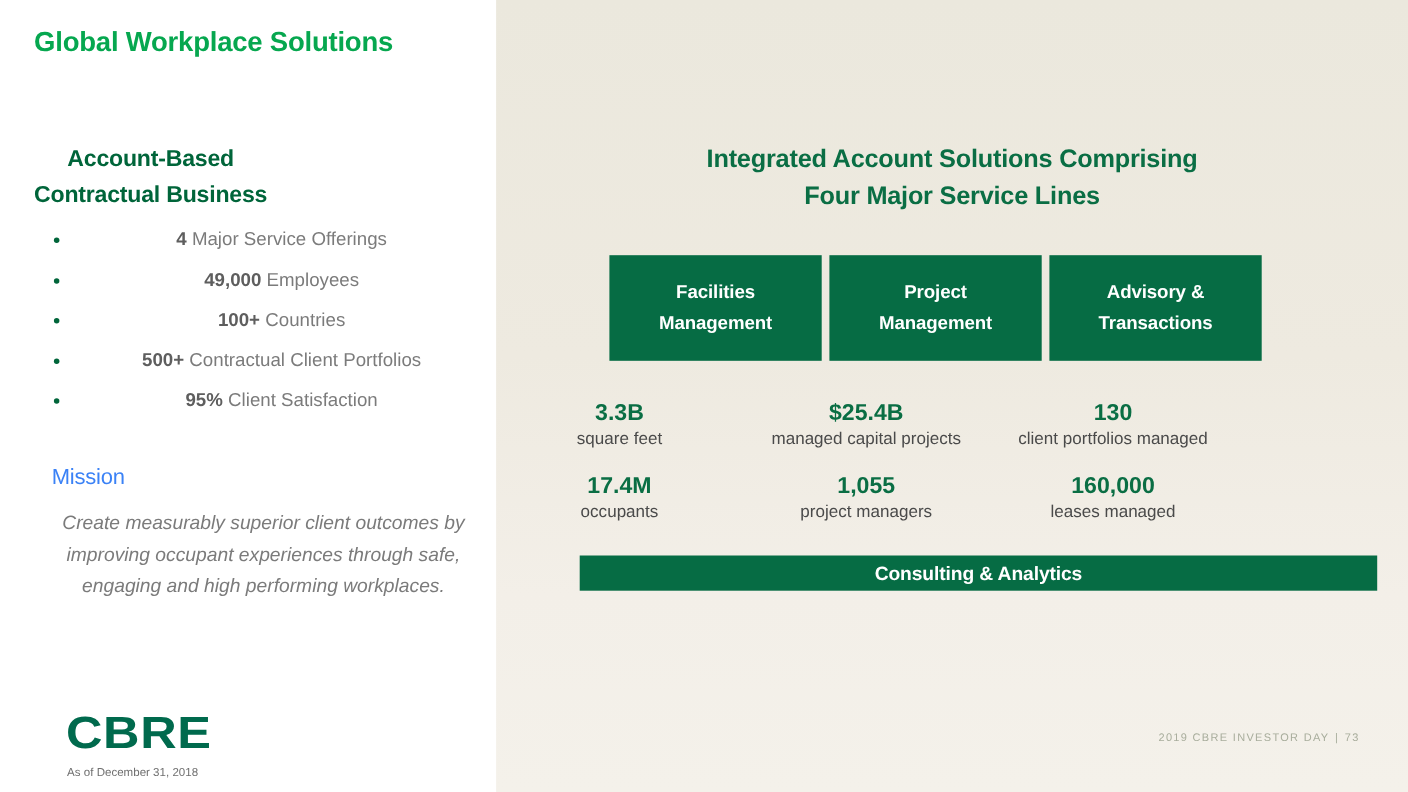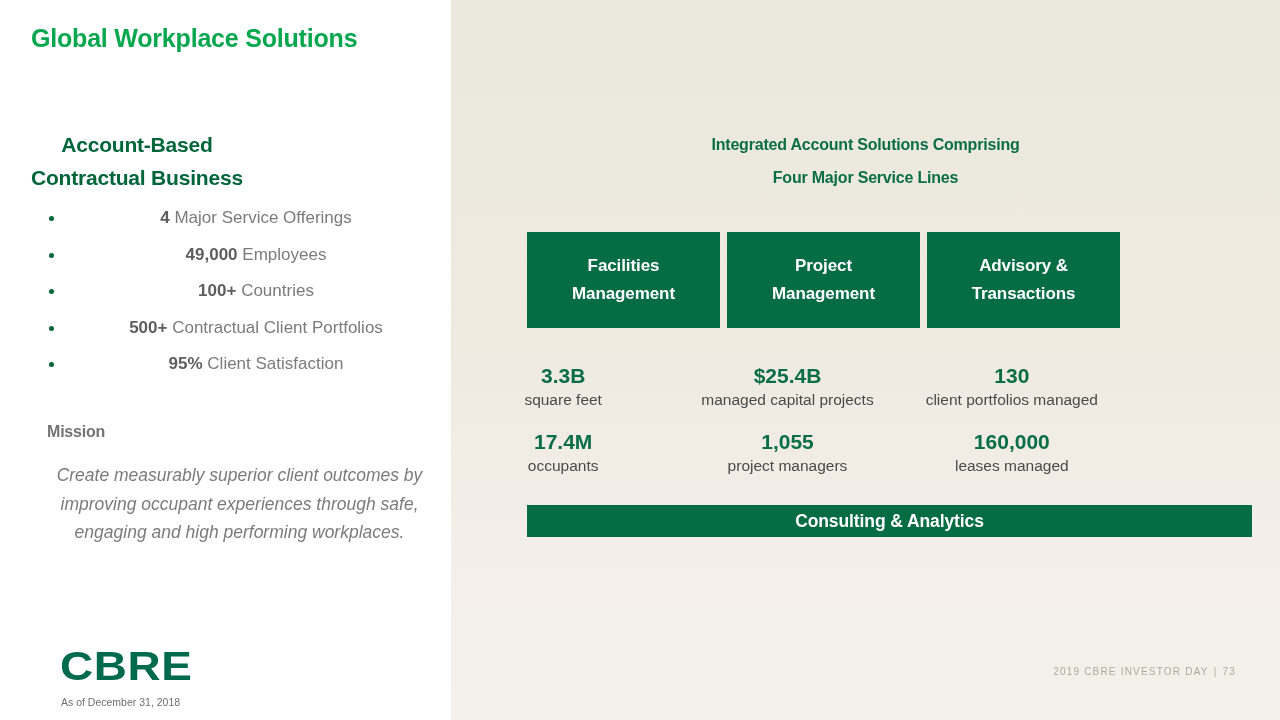--- a/index.html
+++ b/index.html
@@ -92,23 +92,23 @@
   }
   #bullet-list li .lead {
     font-weight: bold;
     color: #5e5e5e;
   }
 
   #mission-heading {
     position: absolute;
     left: 47px;
     top: 423px;
-    font-size: 16px;
-    font-weight: bold;
-    color: #737373;
+    font-size: 20px;
+    font-weight: normal;
+    color: #3b82f6;
     letter-spacing: -0.2px;
   }
 
   #mission-body {
     position: absolute;
     left: 47px;
     top: 461px;
     width: 385px;
     font-size: 17.5px;
     font-style: italic;
@@ -139,30 +139,30 @@
     color: #6f6f6f;
   }
 
   
   #right-heading {
     position: absolute;
     left: 451px;
     top: 128px;
     width: 829px;
     text-align: center;
-    font-size: 16px;
+    font-size: 23px;
     font-weight: bold;
     color: #0a6e44;
     line-height: 33px;
     letter-spacing: -0.2px;
   }
 
   #service-boxes {
     position: absolute;
-    left: 527px;
+    left: 554px;
     top: 232px;
     width: 593px;
     height: 96px;
     display: flex;
     justify-content: space-between;
   }
   .service-box {
     width: 193px;
     height: 96px;
     background: #066c44;

